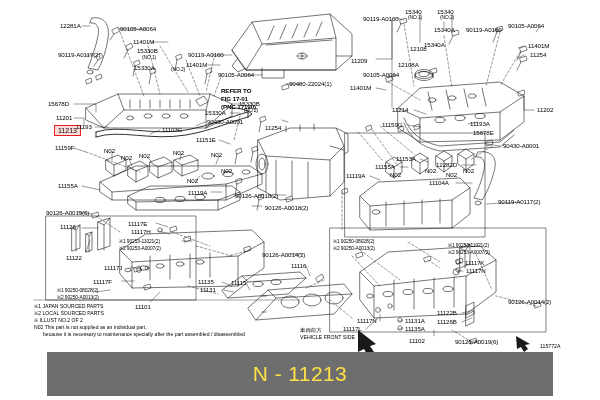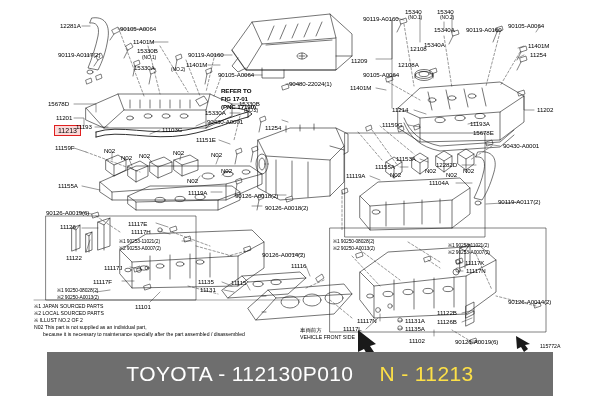--- a/index.html
+++ b/index.html
@@ -520,17 +520,16 @@
   </div>
 
   <div id="vfs">
     <div class="jp">車両前方</div>
     <div>VEHICLE FRONT SIDE</div>
   </div>
 
   <div id="dcode">115772A</div>
 
   <div id="footer" style="background: rgb(110, 110, 110);">
-    <span class="ftxt" style="color: rgb(255, 255, 255);">TOYOTA - 112130P010</span>
     <span class="ftxt" style="color: #fde047;">N - 11213</span>
   </div>
 
 </div>
 
 </body></html>

